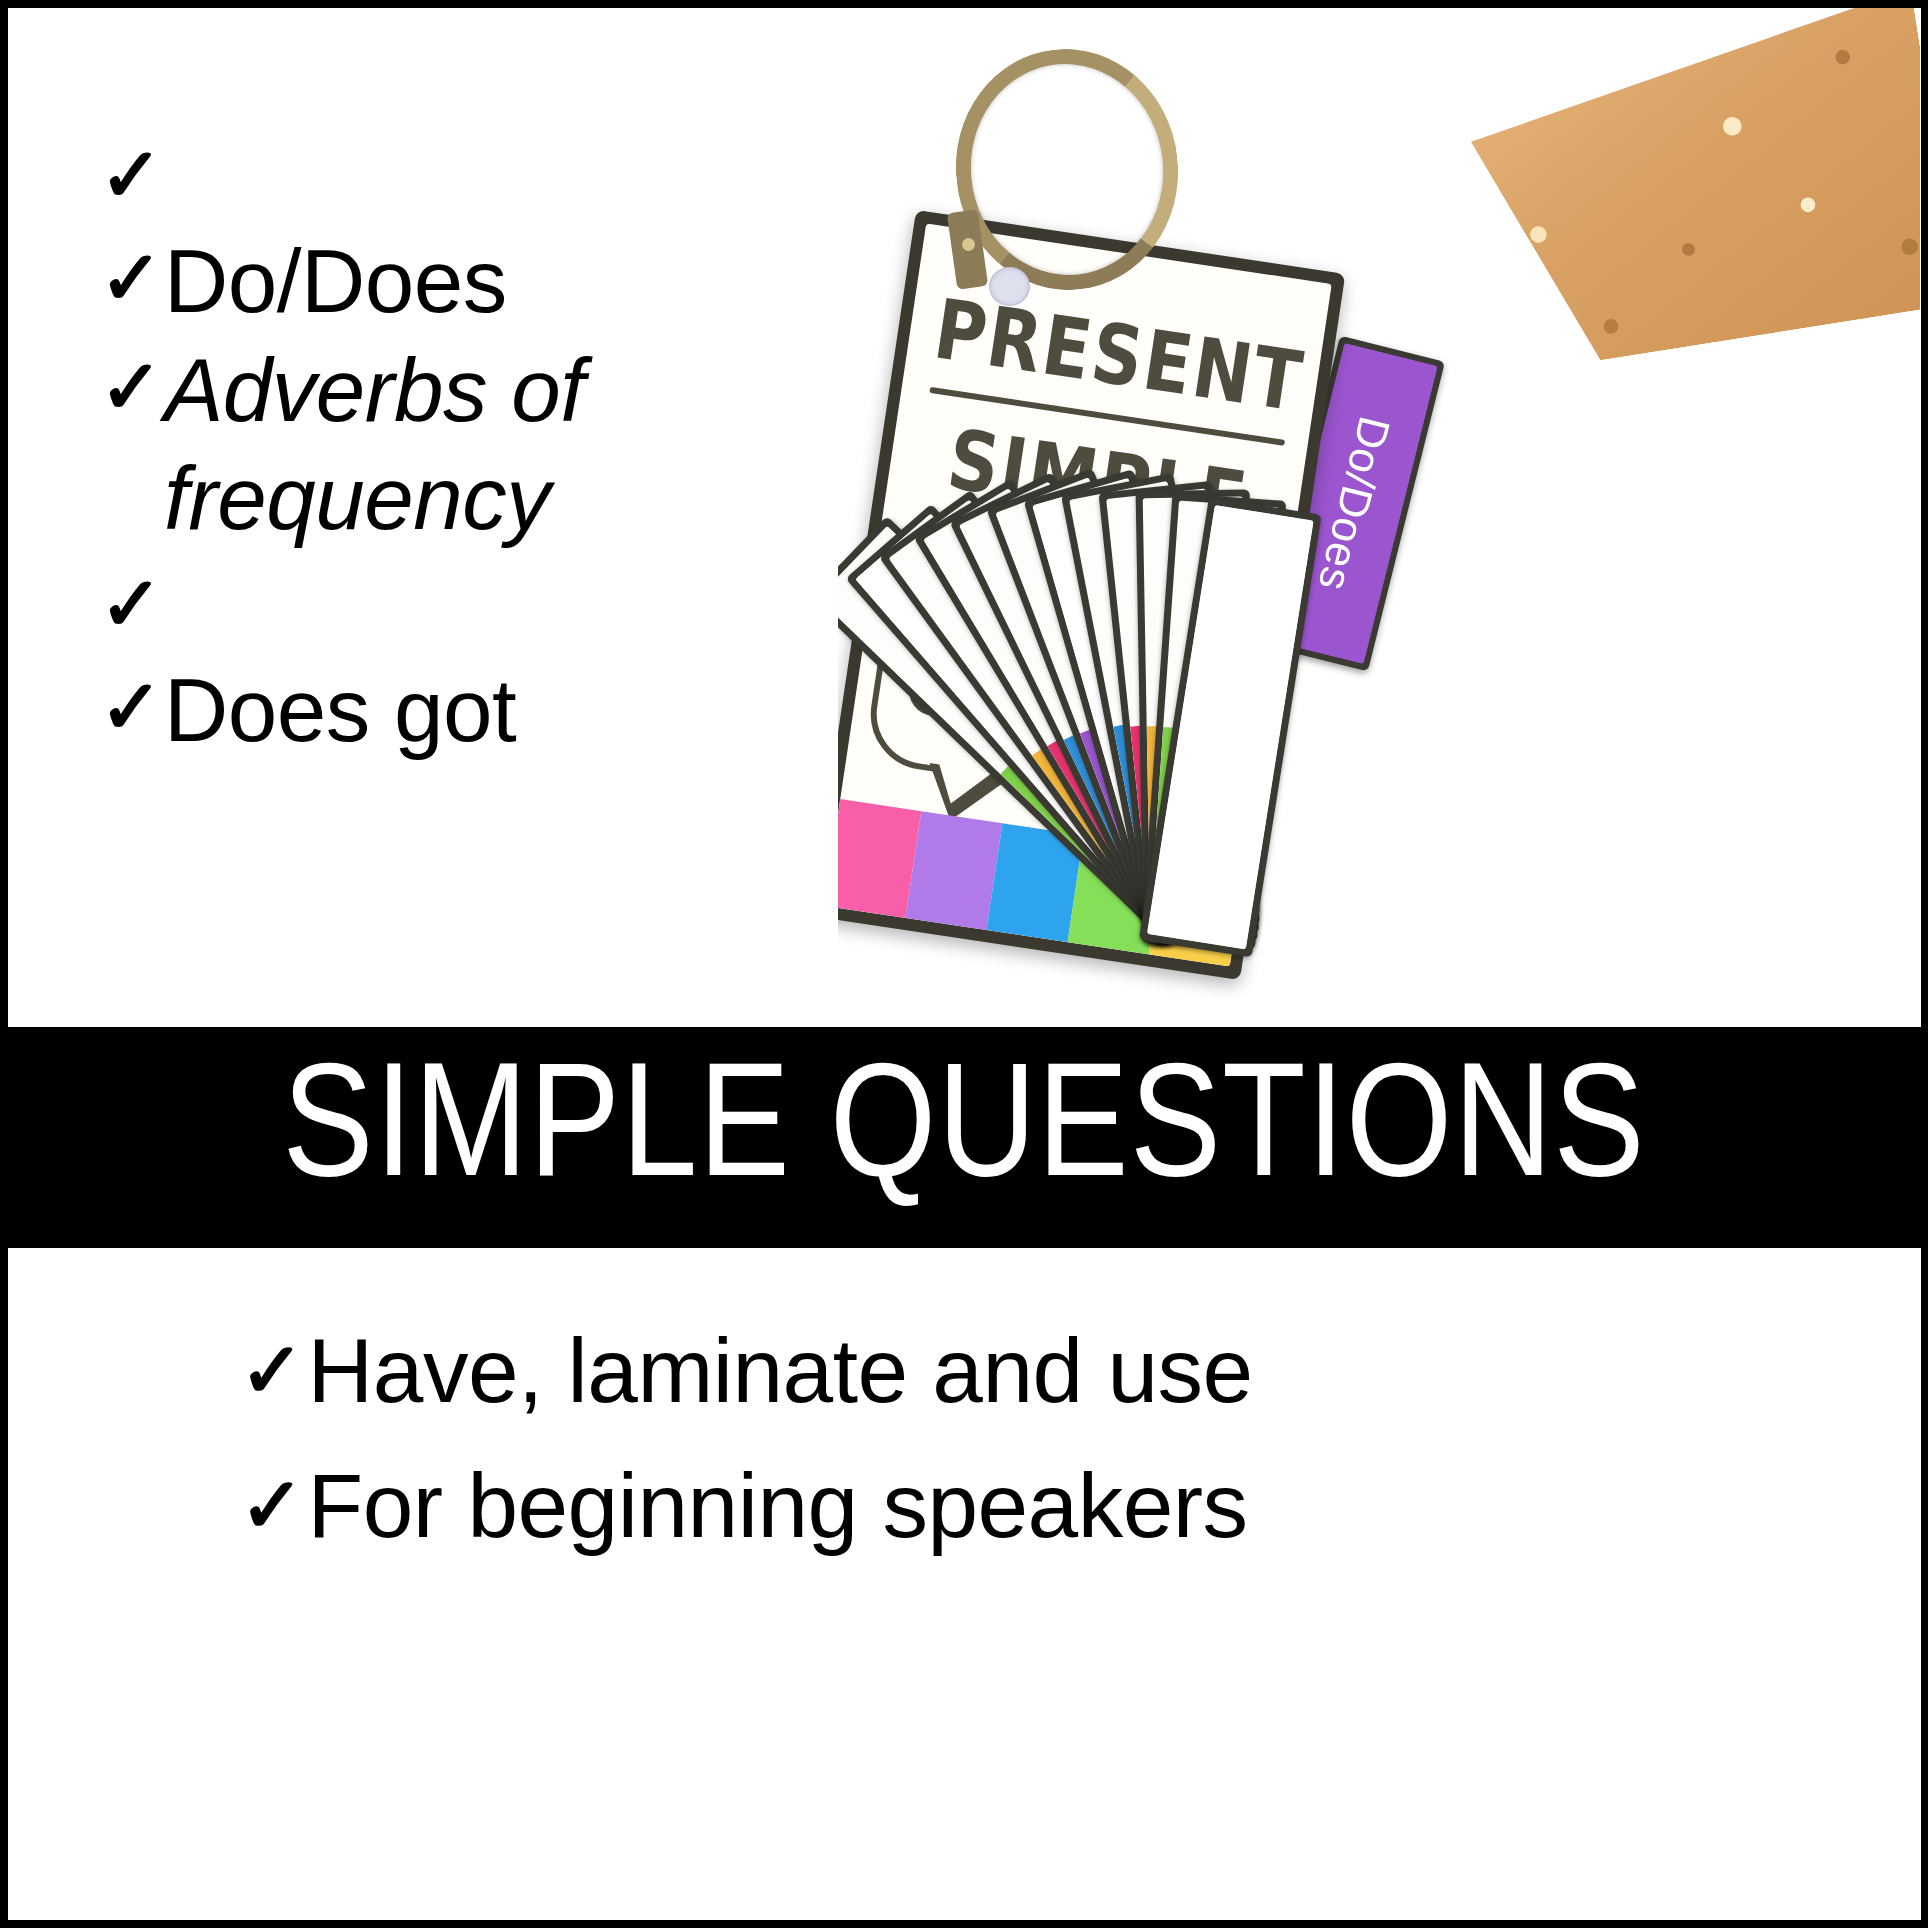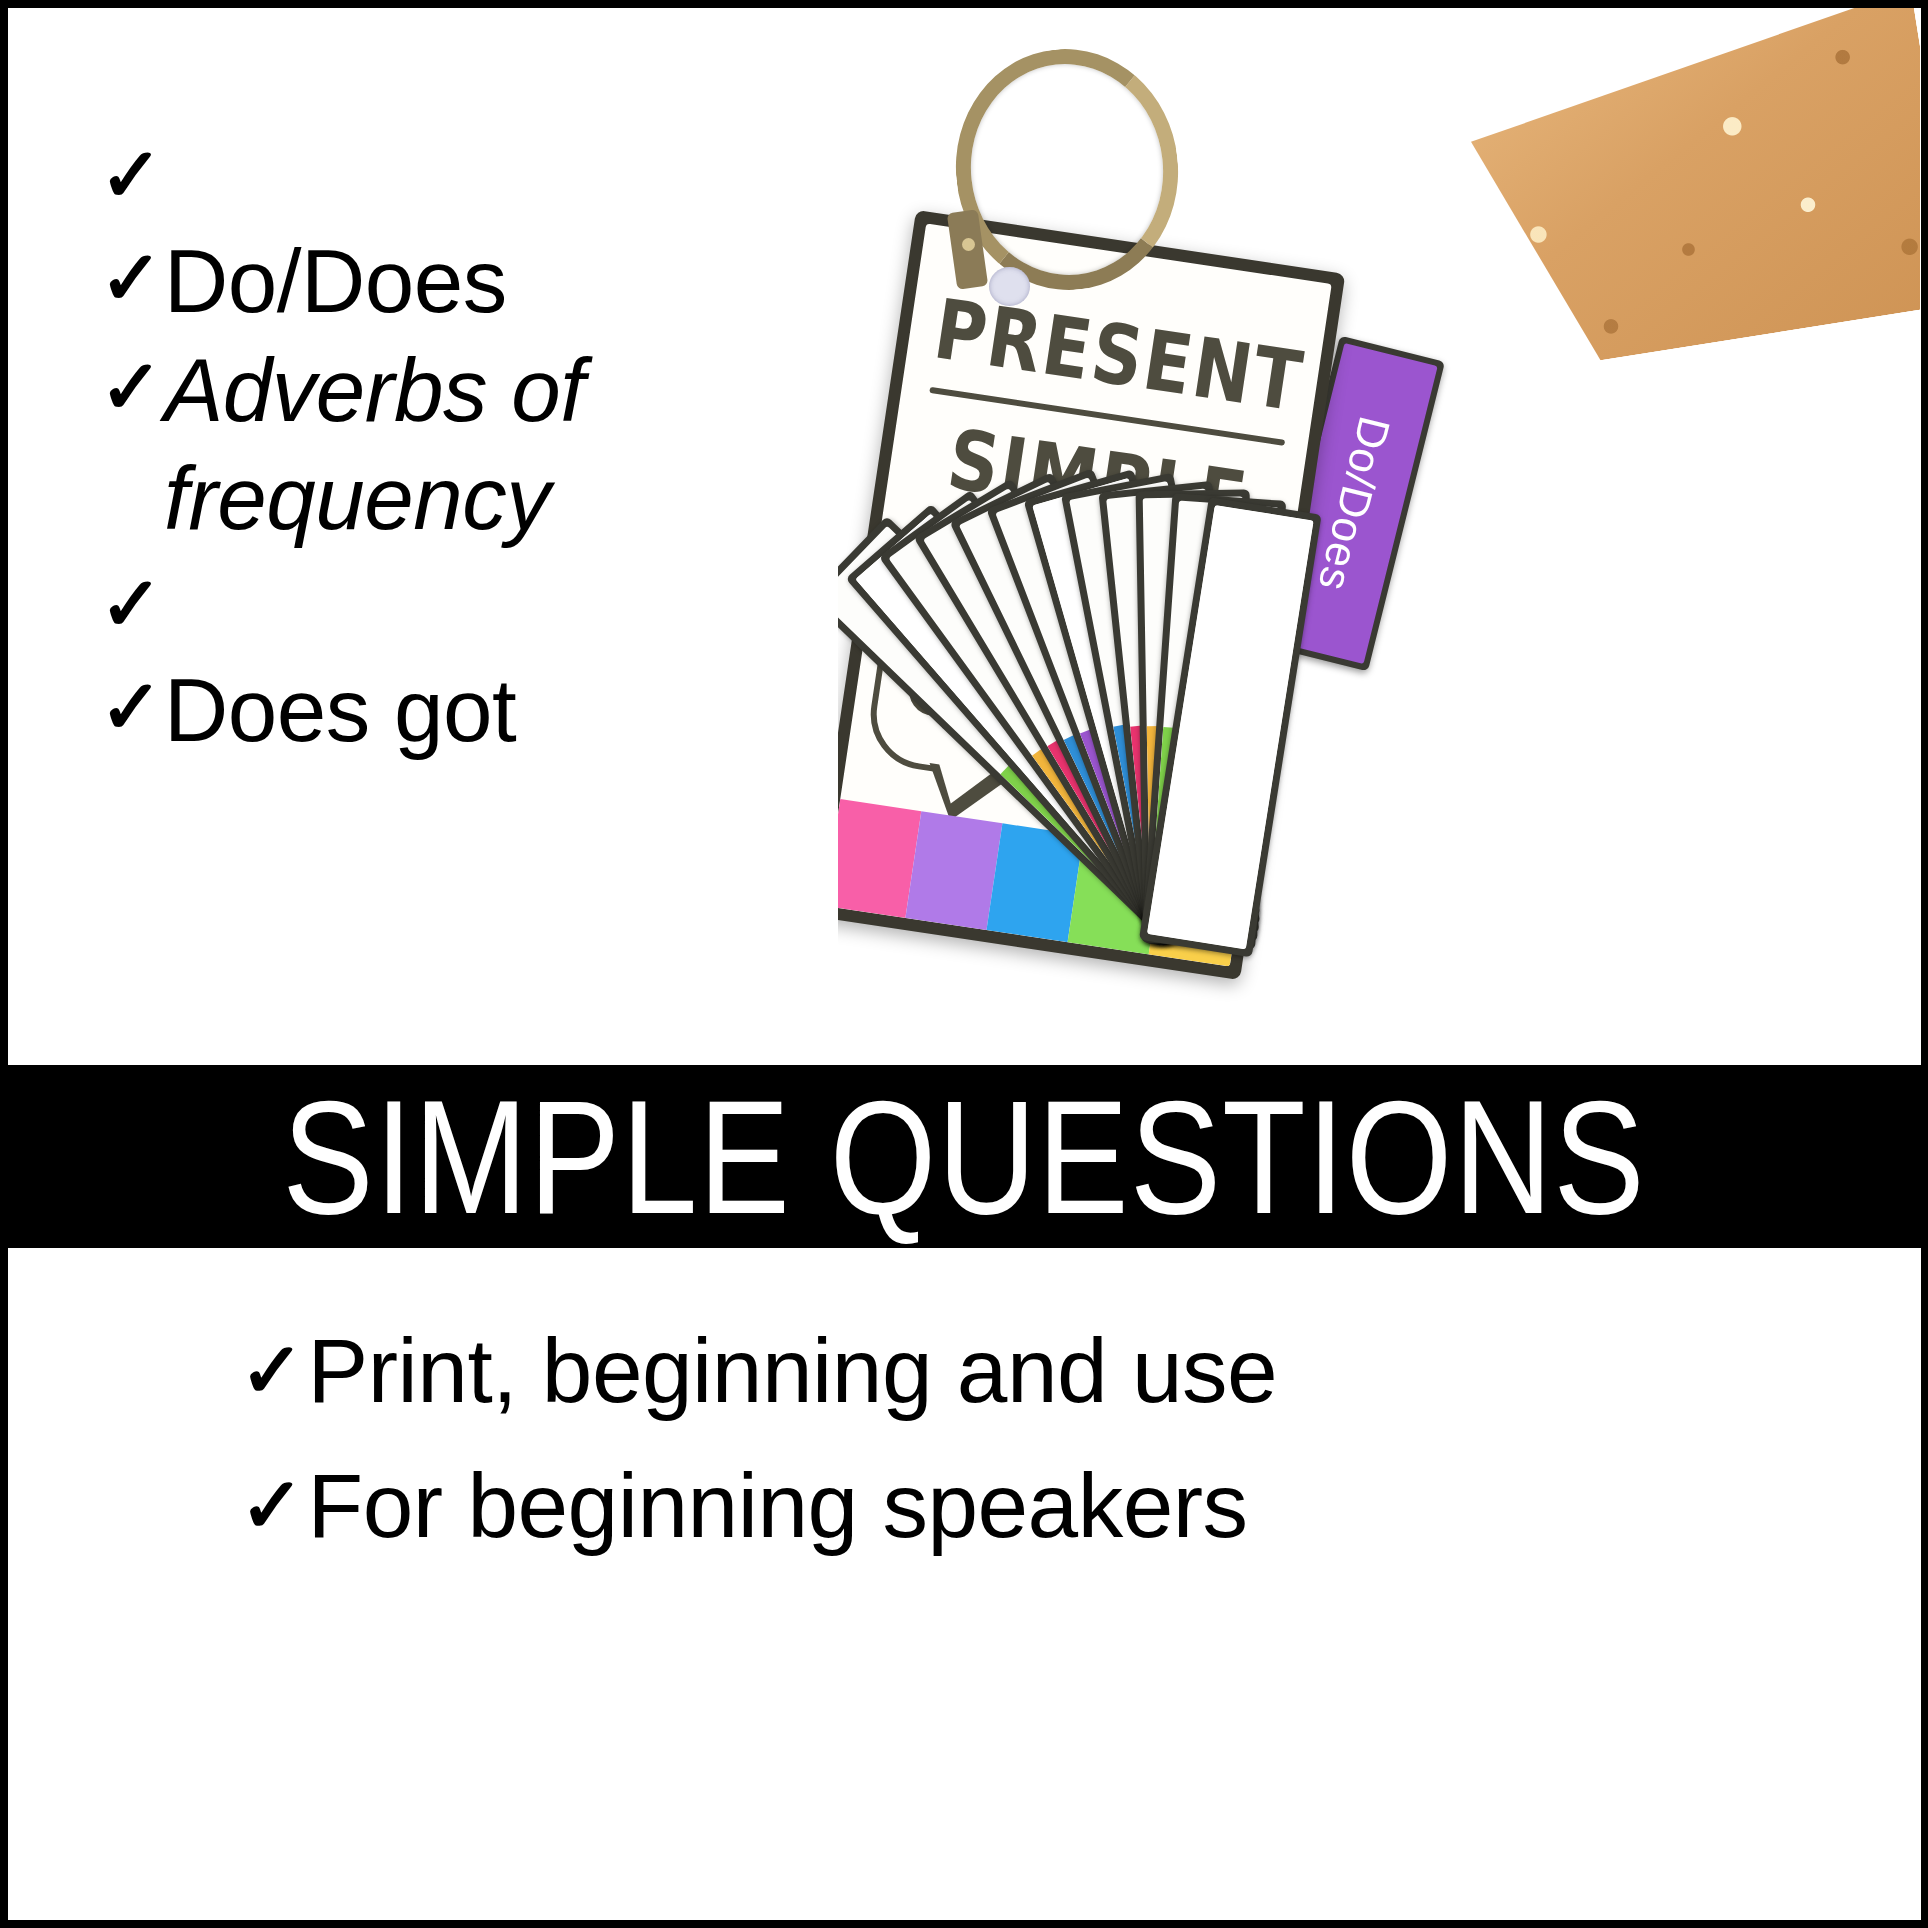--- a/index.html
+++ b/index.html
@@ -288,21 +288,21 @@
     height: 39px;
     background: #dfe0ee;
     border-radius: 50%;
     box-shadow: inset 0 0 5.8px rgba(120,120,160,.6);
   }
 
   
   .banner {
     position: absolute;
     left: 0;
-    top: 1065px;
+    top: 1027px;
     width: 1928px;
     height: 183px;
     background: #000000;
     display: flex;
     align-items: center;
     justify-content: center;
   }
   .banner-title {
     color: #ffffff;
     font-size: 137px;
@@ -488,21 +488,21 @@
 
   <div class="banner">
     <span class="banner-title">SIMPLE QUESTIONS</span>
   </div>
 
   <div class="bottom-panel">
     <div class="bottom-list">
 
       <div class="bottom-item">
         <span class="bottom-check">✓</span>
-        <span>Print, beginning and use</span>
+        <span>Have, laminate and use</span>
       </div>
 
       <div class="bottom-item">
         <span class="bottom-check">✓</span>
         <span>For beginning speakers</span>
       </div>
 
     </div>
   </div>
 

